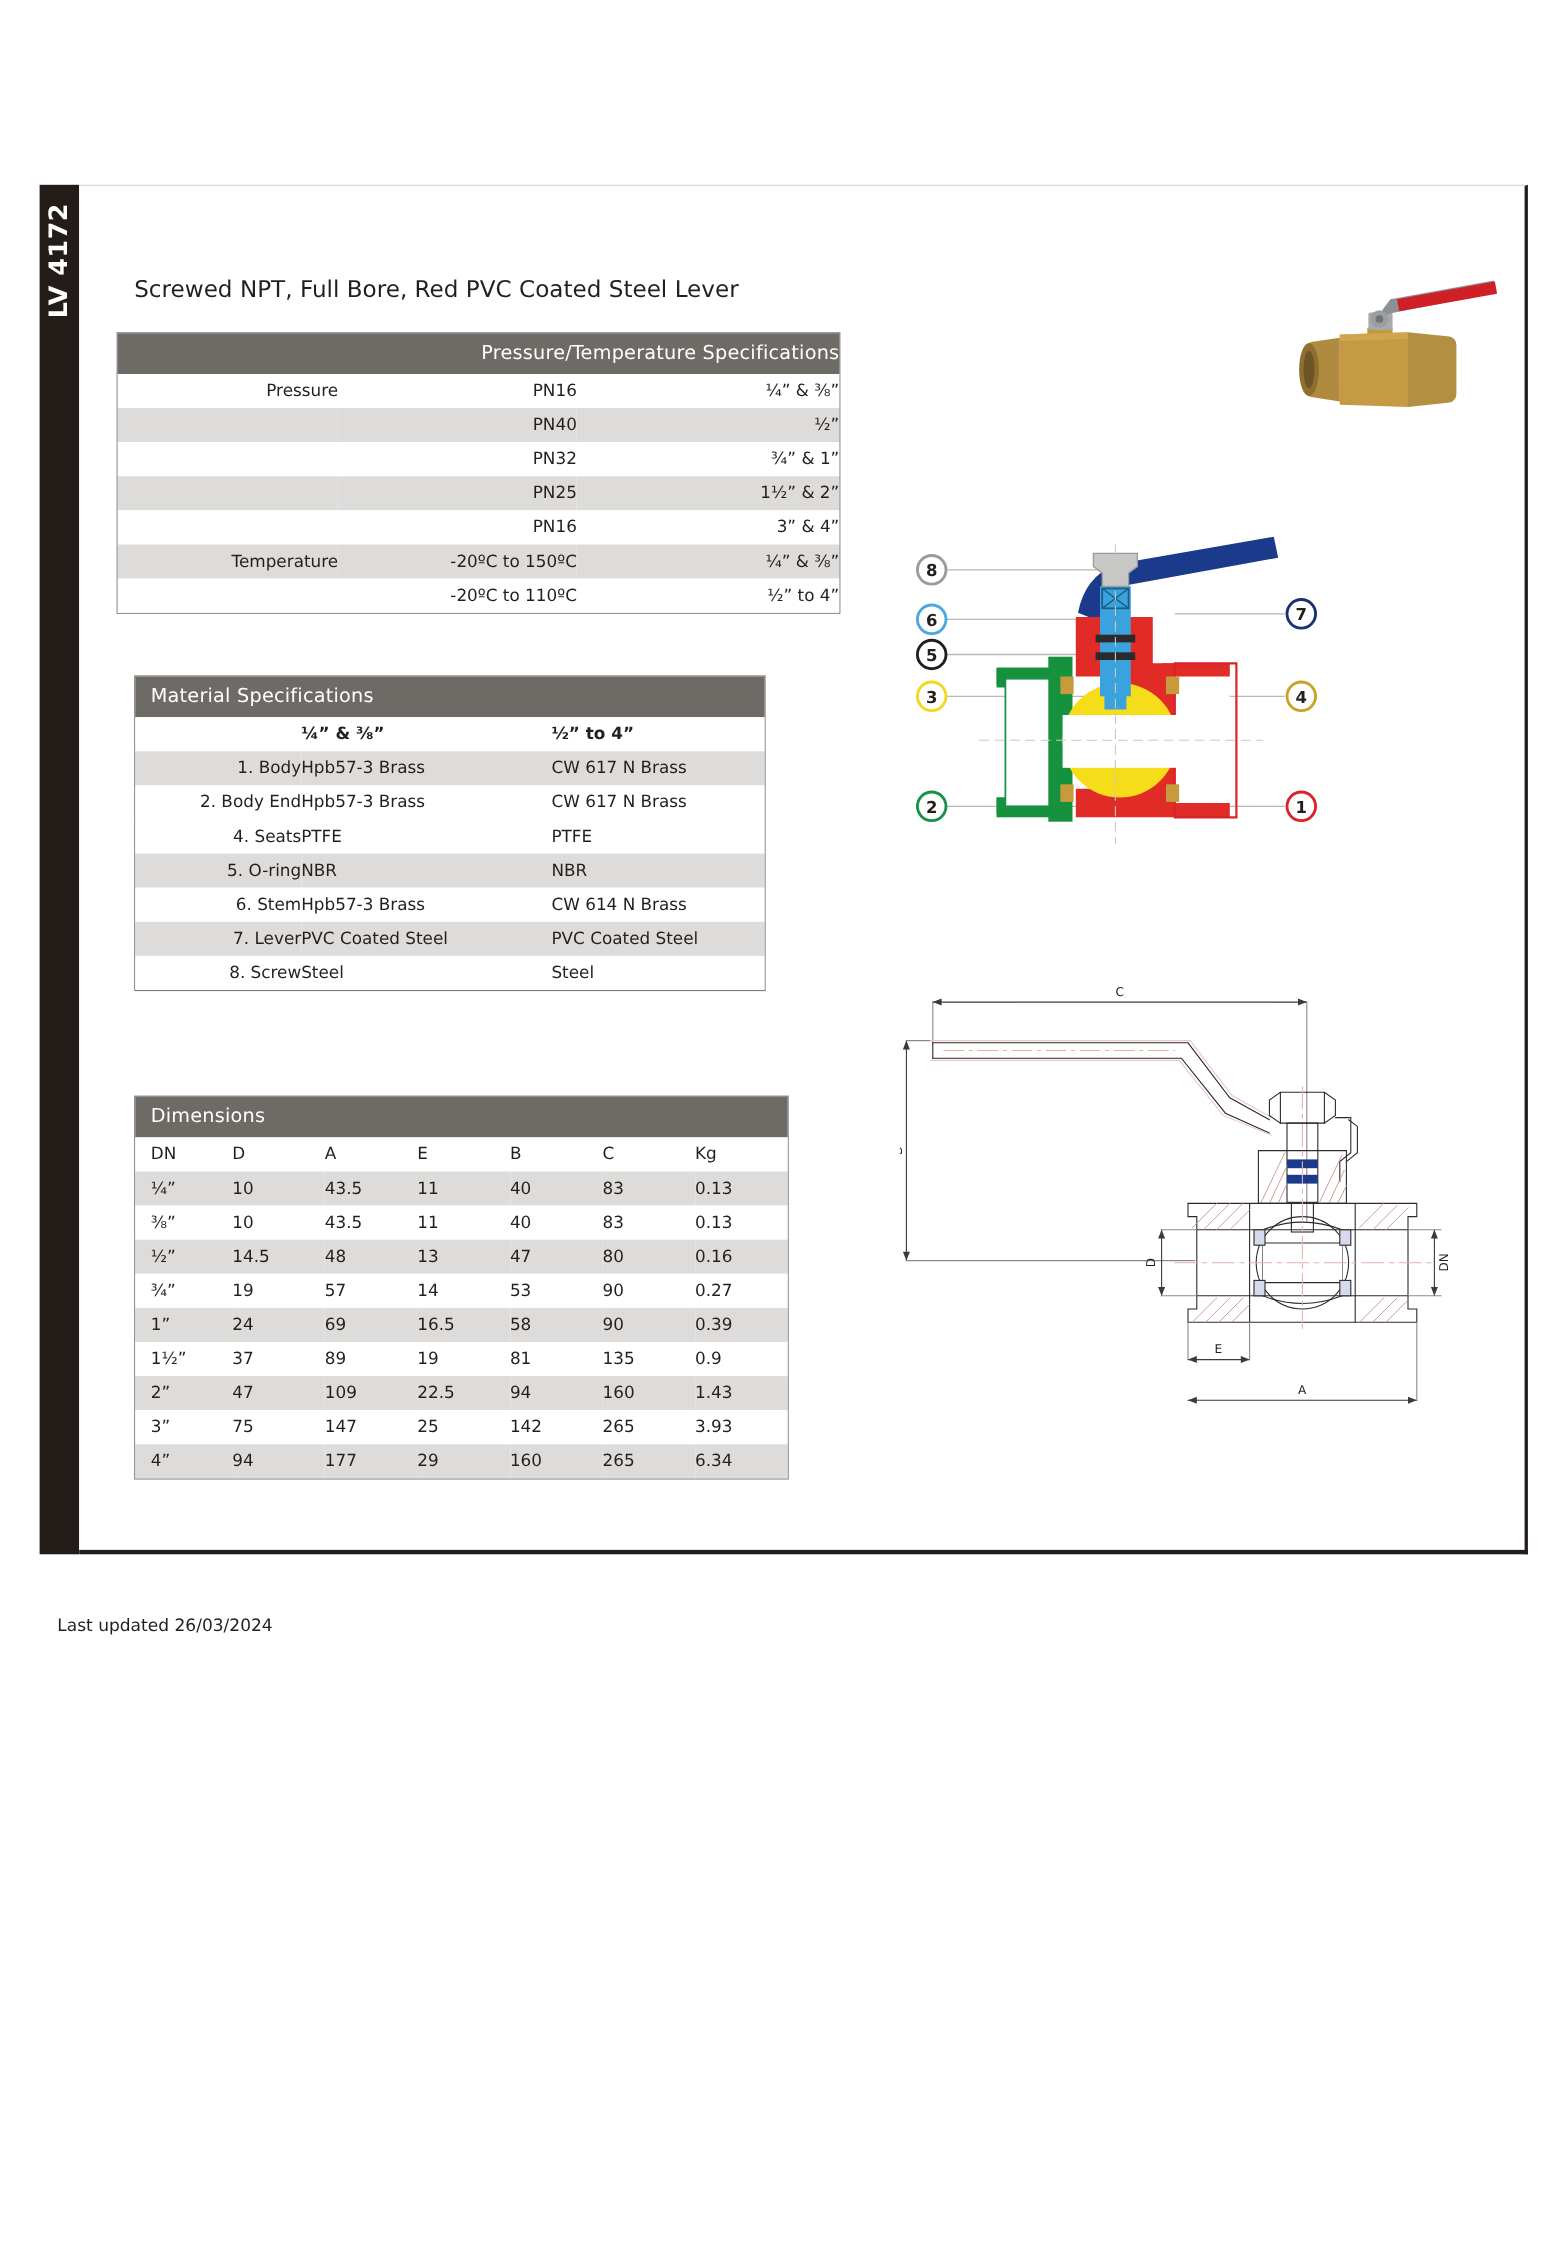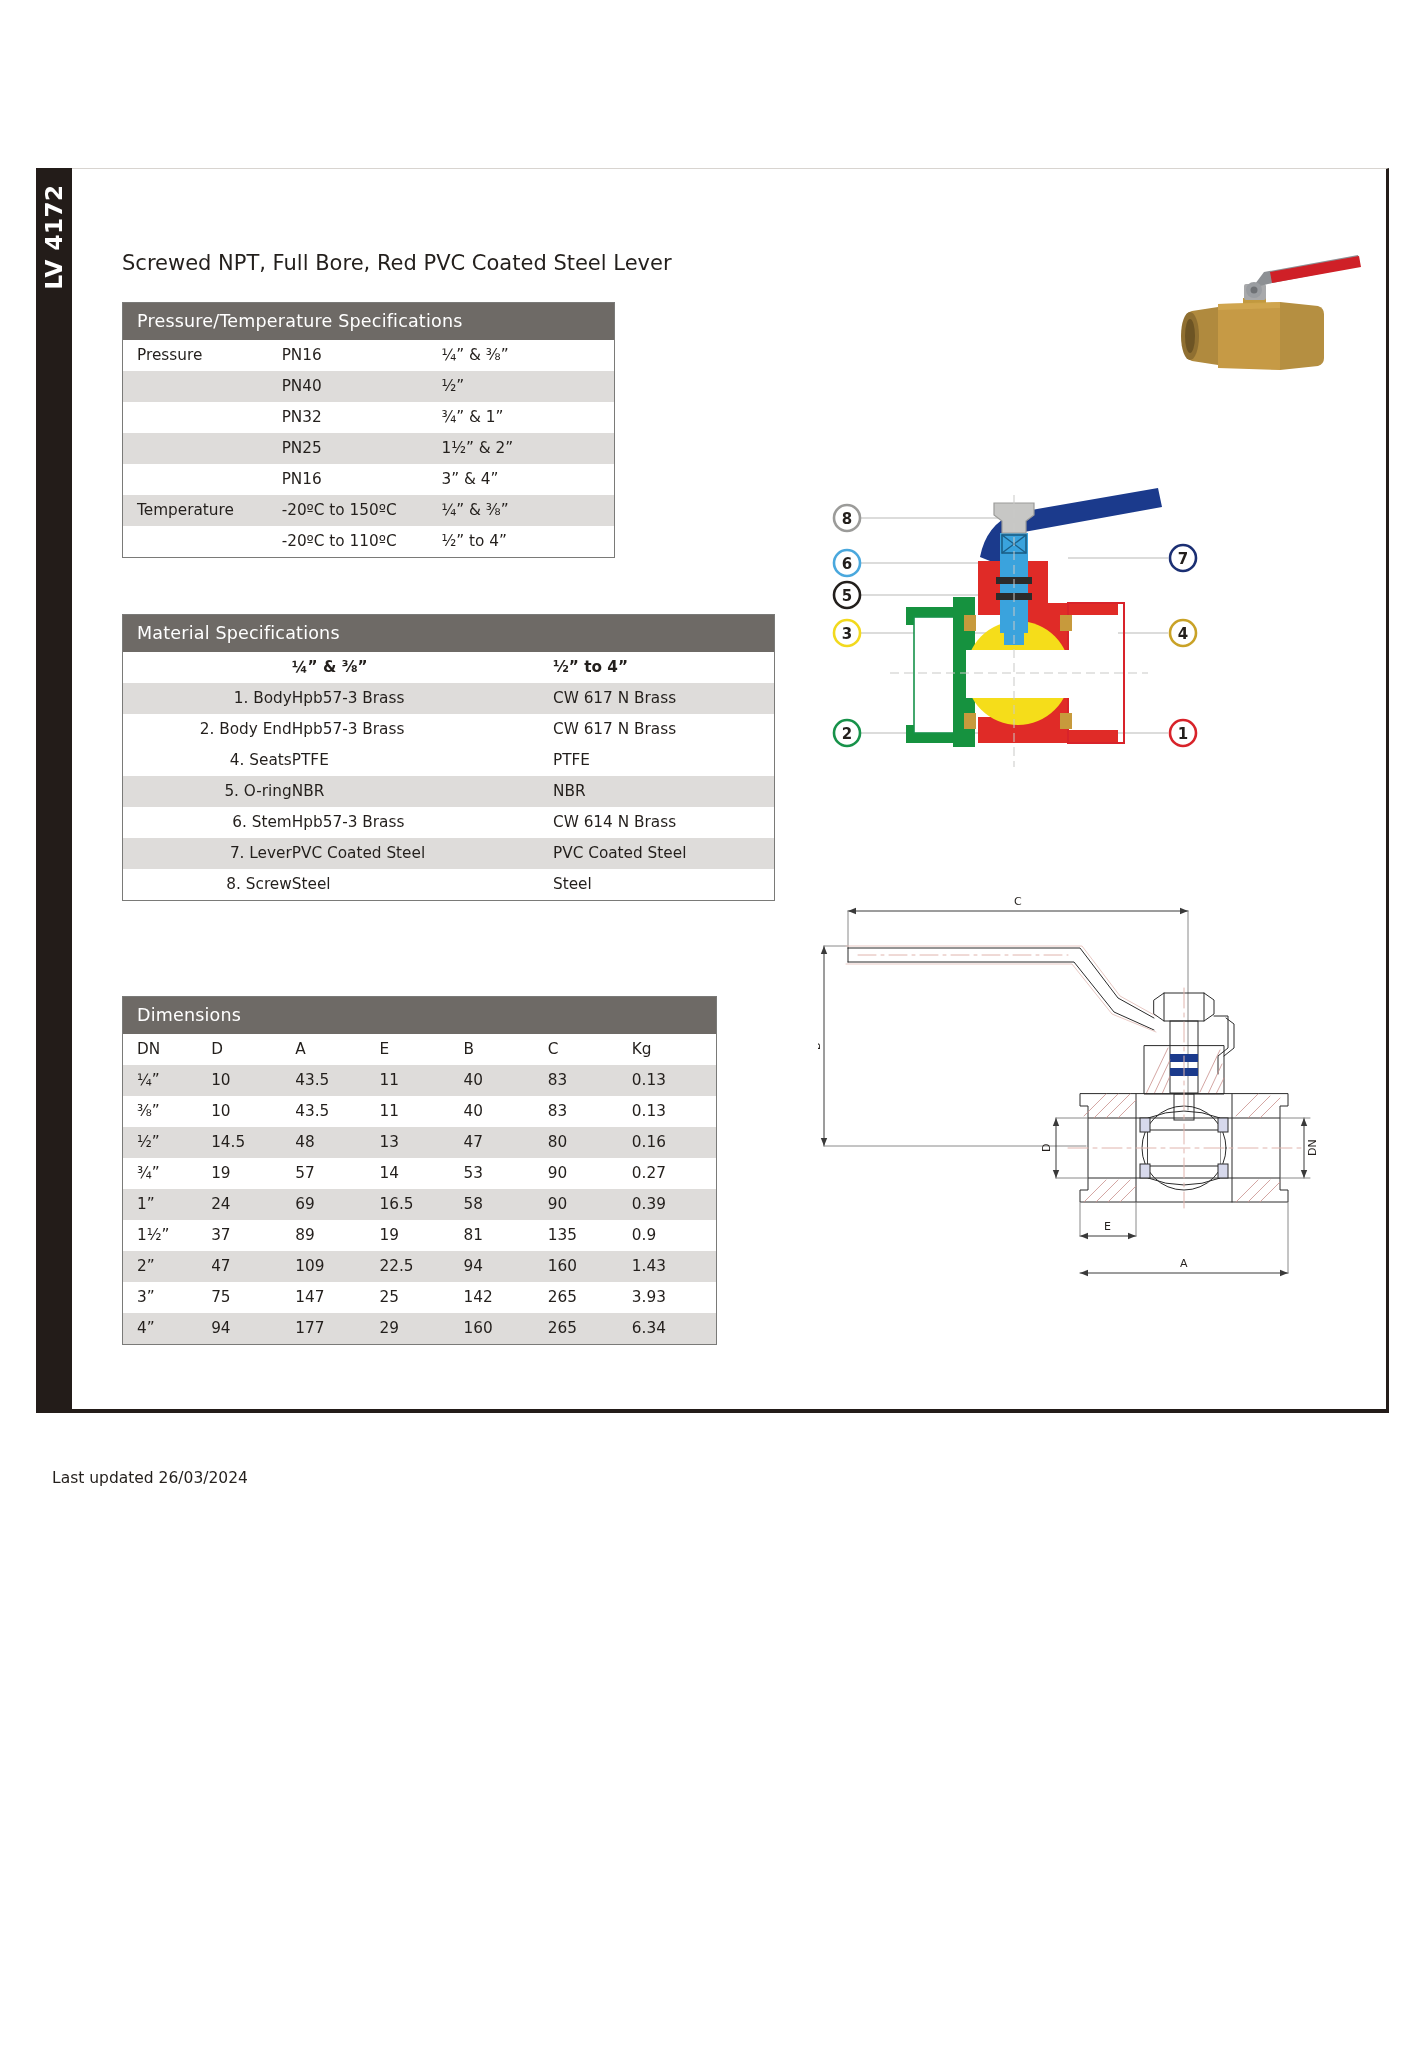--- a/index.html
+++ b/index.html
@@ -62,27 +62,27 @@
     font-size: 17.5px; padding: 8px 0 9px 14px;
     letter-spacing: .2px;
   }
   .tbl table { border-collapse: collapse; width: 100%; }
   .tbl td { font-size: 15.3px; color: #231f1c; padding: 6px 0 7px 0; }
   .row-alt { background: #dedcda; padding-left: 28px; }
   .row-plain { background: #ffffff; }
   .bold { font-weight: bold; }
 
   
-  #pt-table { left: 122px; top: 302px; width: 493px; }
+  #pt-table { left: 106px; top: 302px; width: 658px; text-align: right; }
   #pt-table td.c1 { width: 168px; padding-left: 14px; }
   #pt-table td.c2 { width: 182px; }
   #pt-table td.c3 { width: 200px; }
 
   
-  #mat-table { left: 122px; top: 614px; width: 653px; }
+  #mat-table { left: 122px; top: 614px; width: 574px; }
   #mat-table td.c1 { width: 168px; padding-left: 14px; text-align: right; }
   #mat-table td.c2 { width: 260px; }
   #mat-table td.c3 { width: 220px; }
 
   
   #dim-table { left: 122px; top: 996px; width: 595px; }
   #dim-table td { text-align: left; }
   #dim-table td.dn { width: 88px; padding-left: 14px; }
   #dim-table td.v  { width: 84px; }
 

